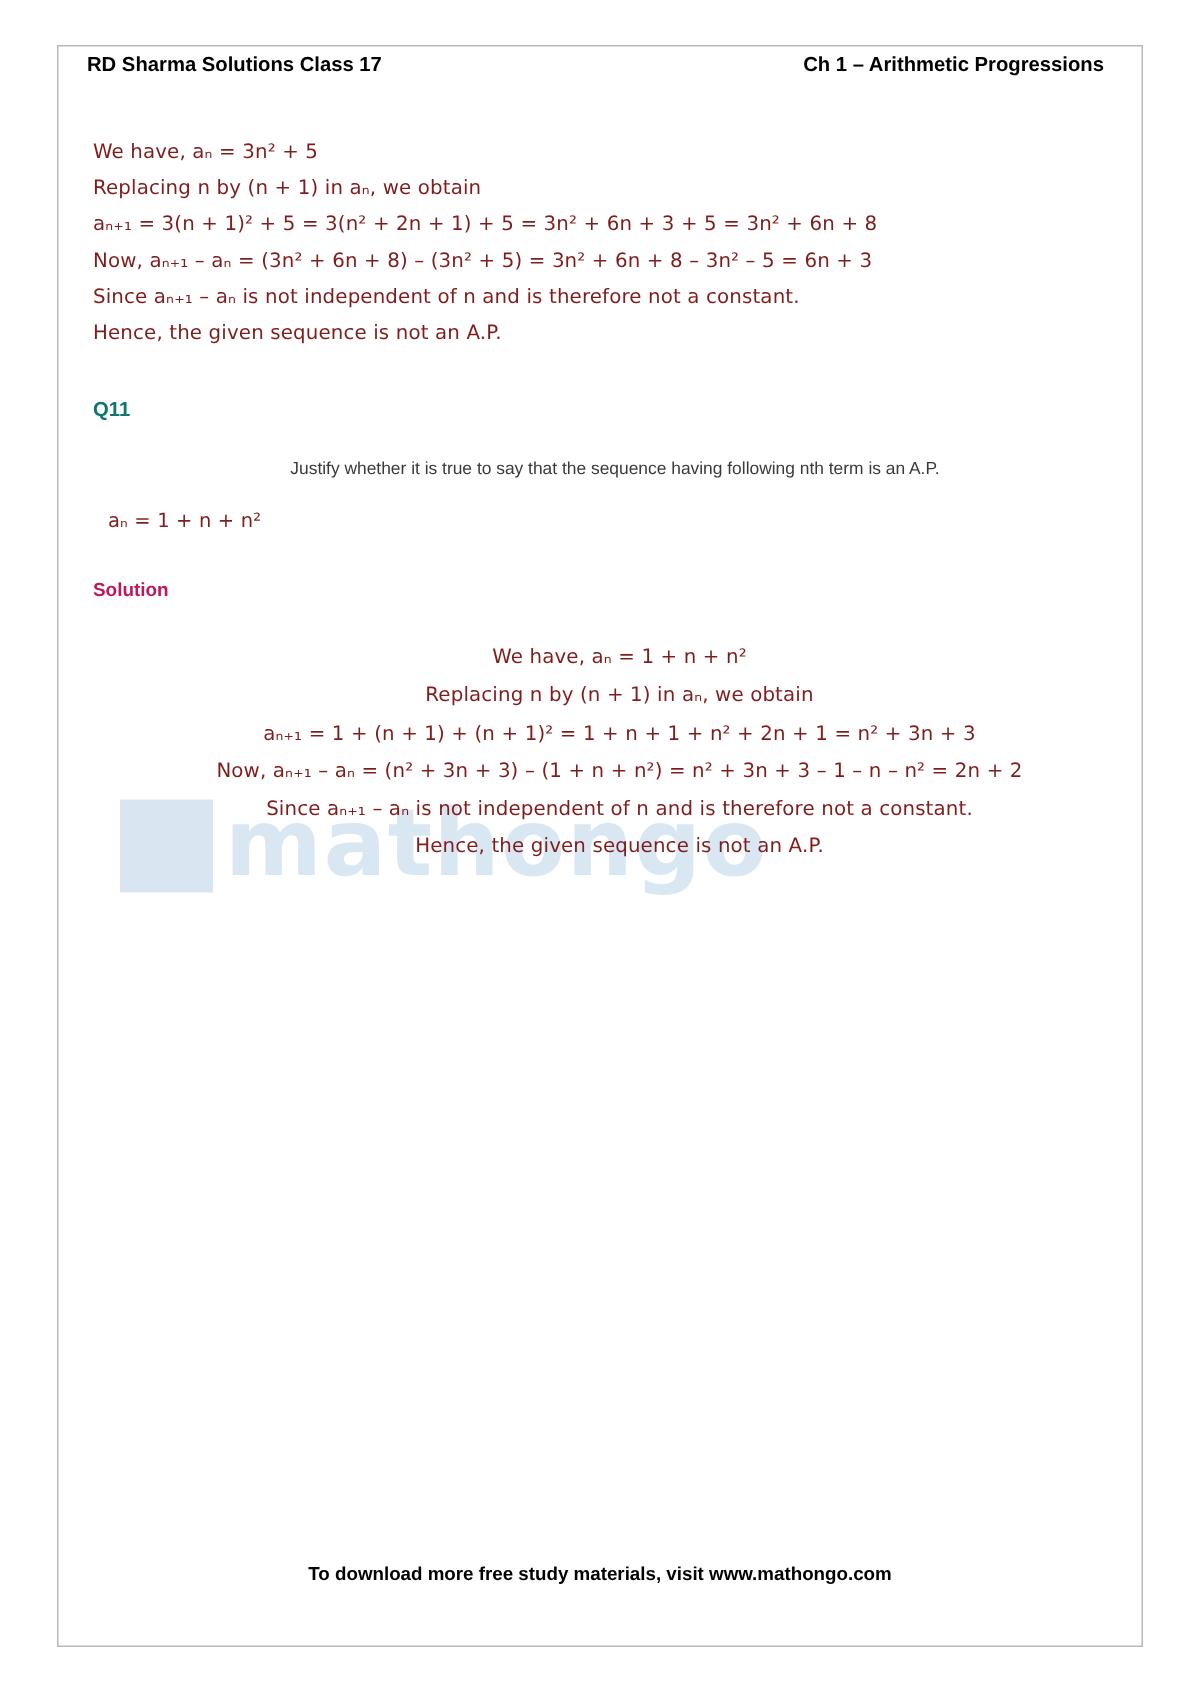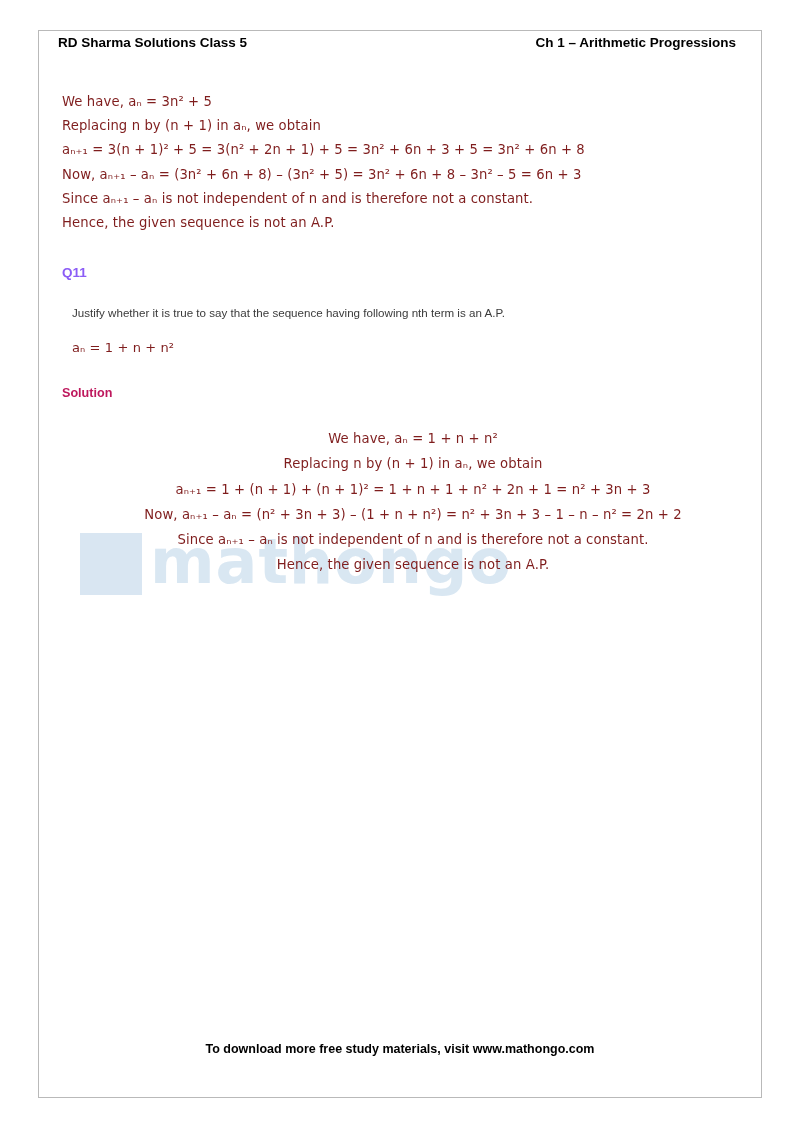--- a/index.html
+++ b/index.html
@@ -51,31 +51,32 @@
     font-family: "DejaVu Sans", sans-serif;
     font-size: 13.2px;
     color: #7f1d1d;
     line-height: 1.0;
     margin: 0 0 11px 0;
     white-space: nowrap;
     letter-spacing: 0.1px;
   }
 
   .qlabel {
-    color: #8b5cf6;
+    color: #0f766e;
     font-weight: bold;
     font-size: 13.5px;
     font-family: "Liberation Sans", sans-serif;
     margin: 0;
   }
   .qtext {
     font-family: "Liberation Sans", sans-serif;
     font-size: 11.6px;
     color: #3a3a3a;
     margin: 12px;
+    text-align: center;
   }
   .solution-label {
     color: #be185d;
     font-weight: bold;
     font-size: 12.6px;
     font-family: "Liberation Sans", sans-serif;
     margin: 0;
   }
 
   .block-q11 { margin-top: 36px; }
@@ -133,21 +134,21 @@
 <body>
 
 <div class="page"></div>
 
 <div class="watermark">
   <div class="wm-box"></div>
   <div class="wm-text" style="margin-left:70px;">mathongo</div>
 </div>
 
 <div class="header">
-  <div class="left">RD Sharma Solutions Class 5</div>
+  <div class="left">RD Sharma Solutions Class 17</div>
   <div class="right">Ch 1 – Arithmetic Progressions</div>
 </div>
 
 <div class="content">
 
   <div>
     <p class="mathline">We have, aₙ = 3n² + 5</p>
     <p class="mathline">Replacing n by (n + 1) in aₙ,  we obtain</p>
     <p class="mathline">aₙ₊₁ = 3(n + 1)² + 5 = 3(n² + 2n + 1) + 5 = 3n² + 6n + 3 + 5 = 3n² + 6n + 8</p>
     <p class="mathline">Now,  aₙ₊₁ – aₙ = (3n² + 6n + 8) – (3n² + 5) = 3n² + 6n + 8 – 3n² – 5 = 6n + 3</p>

